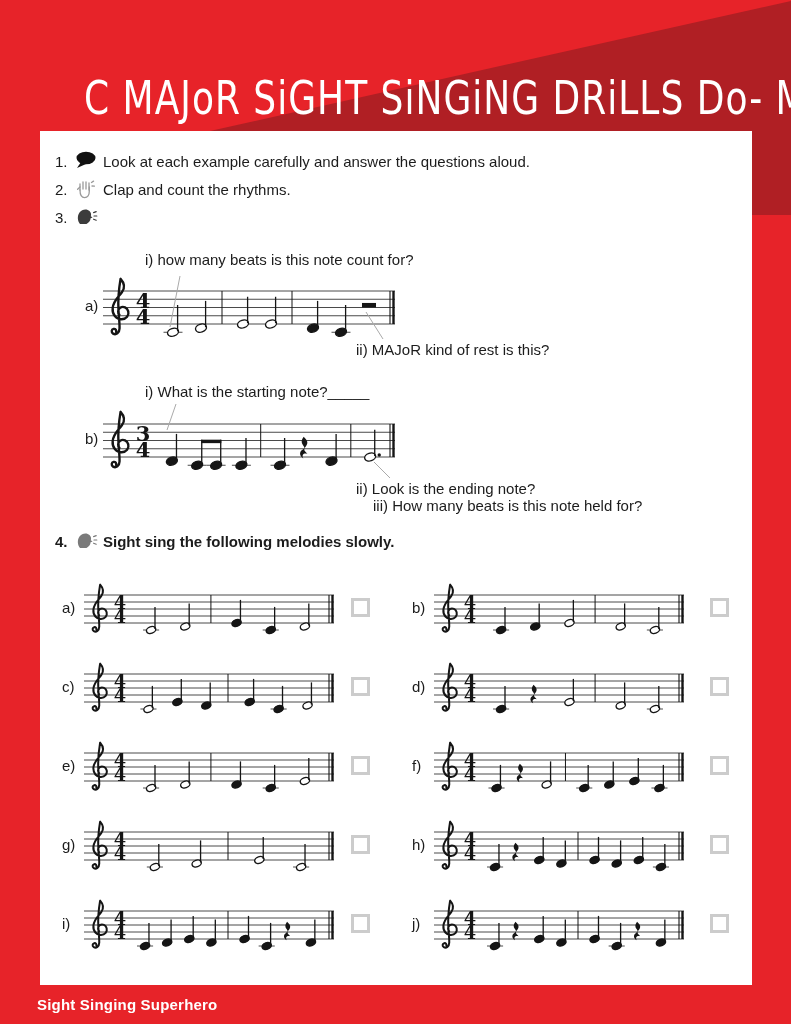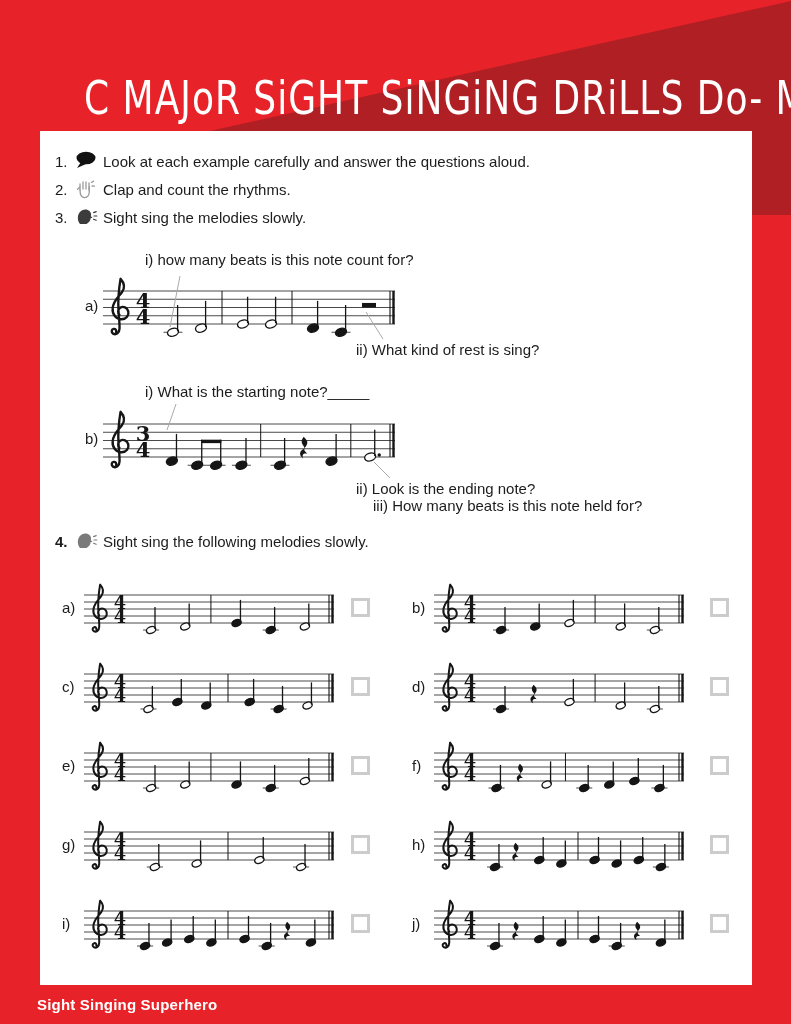--- a/index.html
+++ b/index.html
@@ -14,21 +14,21 @@
   .title{position:absolute;left:84px;top:72px;font-size:36px;font-weight:500;color:#fff;
          letter-spacing:1px;white-space:nowrap;transform:scaleY(1.28);transform-origin:0 0;
          font-family:"DejaVu Sans",sans-serif}
   .sheet{position:absolute;left:40px;top:131px;width:712px;height:854px;background:#ffffff}
   .footer{position:absolute;left:0;top:985px;width:712px;height:39px;background:var(--page_red);
           color:#fff;display:flex;align-items:center;padding-left:37px;box-sizing:border-box;
           font-size:15px;font-weight:600;letter-spacing:.2px}
   .inst{position:absolute;left:15px;display:flex;align-items:flex-start;font-size:15px;color:var(--ink);width:690px}
   .inst .num{width:20px;flex:none}
   .inst .ic{width:28px;flex:none;margin-top:-2px}
-  .sec4 .txt{font-weight:400}
+  .sec4 .txt{font-weight:700}
   .q{position:absolute;font-size:15px;color:var(--ink);white-space:nowrap}
   .exlabel,.mlabel{position:absolute;font-size:15px;color:var(--ink)}
   .staff-abs{position:absolute}
   .annot{position:absolute;left:0;top:0;pointer-events:none}
   .cbx{position:absolute;width:13px;height:13px;border:3px solid var(--checkbox_border);background:#fff}
   svg text{user-select:none}
 </style>
 </head>
 <body>
 
@@ -65,21 +65,20 @@
       <span class="txt">Clap and count the rhythms.</span>
     </div>
     <div class="inst" style="top:78px">
       <span class="num">3.</span>
       <span class="ic">
         <svg width="23" height="19">
           <path d="M5 17 C2.5 14 2 9 4.5 5.5 C7 2 12 1.5 14.5 4 C16 5.5 16.5 7.5 15.8 9.3 L17.6 10.5 L15.6 11.3 C15.5 13.5 14 15.8 11.5 17 Z" fill="#3c3c3c"></path>
           <path d="M18.6 5.6 l2.6 -1 M19 9 l2.8 0 M18.6 12.2 l2.6 1" stroke="#3c3c3c" stroke-width="1.2" fill="none" stroke-linecap="round"></path>
         </svg>
       </span>
-      <span class="txt">Sight sing the melodies slowly.</span>
     </div>
 
     <div class="q" style="left:105px;top:120px">i) how many beats is this note count for?</div>
     <div class="exlabel" style="left:45px;top:166px">a)</div>
     <div class="staff-abs" style="left:57px;top:146px"><svg width="352" height="80" viewBox="0 0 352 80">
           <line x1="6" y1="14" x2="298" y2="14" stroke="#4a4a4a" stroke-width="1"></line>
           <line x1="6" y1="22.25" x2="298" y2="22.25" stroke="#4a4a4a" stroke-width="1"></line>
           <line x1="6" y1="30.5" x2="298" y2="30.5" stroke="#4a4a4a" stroke-width="1"></line>
           <line x1="6" y1="38.75" x2="298" y2="38.75" stroke="#4a4a4a" stroke-width="1"></line>
           <line x1="6" y1="47" x2="298" y2="47" stroke="#4a4a4a" stroke-width="1"></line>
@@ -99,21 +98,21 @@
           <line x1="195" x2="195" y1="14" y2="47" stroke="#151515" stroke-width="1"></line>
           <ellipse cx="216" cy="51.125" rx="5.61" ry="3.8775" transform="rotate(-18 216 51.125)" fill="#151515" stroke="#151515" stroke-width="1.4"></ellipse>
           <line x1="220.6002" x2="220.6002" y1="50.125" y2="23.900000000000002" stroke="#151515" stroke-width="1.3"></line>
           <line x1="234.5125" x2="253.4875" y1="55.25" y2="55.25" stroke="#4a4a4a" stroke-width="1"></line>
           <ellipse cx="244" cy="55.25" rx="5.61" ry="3.8775" transform="rotate(-18 244 55.25)" fill="#151515" stroke="#151515" stroke-width="1.4"></ellipse>
           <line x1="248.6002" x2="248.6002" y1="54.25" y2="28.025000000000002" stroke="#151515" stroke-width="1.3"></line>
           <rect x="264.9875" y="25.9625" width="14.025" height="4.5375000000000005" fill="#151515"></rect>
           <line x1="293" x2="293" y1="14" y2="47" stroke="#151515" stroke-width="1.1"></line>
           <line x1="296.5" x2="296.5" y1="14" y2="47" stroke="#151515" stroke-width="2.4"></line>
         </svg></div>
-    <div class="q" style="left:316px;top:210px">ii) What kind of rest is sing?</div>
+    <div class="q" style="left:316px;top:210px">ii) MAJoR kind of rest is this?</div>
 
     <div class="q" style="left:105px;top:252px">i) What is the starting note?_____</div>
     <div class="exlabel" style="left:45px;top:299px">b)</div>
     <div class="staff-abs" style="left:57px;top:279px"><svg width="352" height="80" viewBox="0 0 352 80">
           <line x1="6" y1="14" x2="298" y2="14" stroke="#4a4a4a" stroke-width="1"></line>
           <line x1="6" y1="22.25" x2="298" y2="22.25" stroke="#4a4a4a" stroke-width="1"></line>
           <line x1="6" y1="30.5" x2="298" y2="30.5" stroke="#4a4a4a" stroke-width="1"></line>
           <line x1="6" y1="38.75" x2="298" y2="38.75" stroke="#4a4a4a" stroke-width="1"></line>
           <line x1="6" y1="47" x2="298" y2="47" stroke="#4a4a4a" stroke-width="1"></line>
           <path d="M14.2 2.5 C17.8 6.5 18.6 11 15.6 15.2 C12 20.2 7.2 24 6.6 30.6 C6 37.2 10.4 41.6 15.2 41.4 C19.8 41.2 22.6 37.6 21.6 33.8 C20.7 30.2 16.8 28.4 13.9 30.2 C11.5 31.7 11.2 35.2 13.1 37.2 M14.2 2.5 C12.4 13 11.6 23 12.2 33 C12.6 39.8 13.4 45.2 13.2 50.2 C13.1 54.6 9.8 56.8 7 55.2 C5 54 5.4 51.2 7.5 50.7 C9.3 50.3 10.6 52 9.9 53.7" transform="translate(8.802499999999998,-0.7510000000000048) scale(1.0395)" fill="none" stroke="#151515" stroke-width="2.3" stroke-linecap="round"></path>

